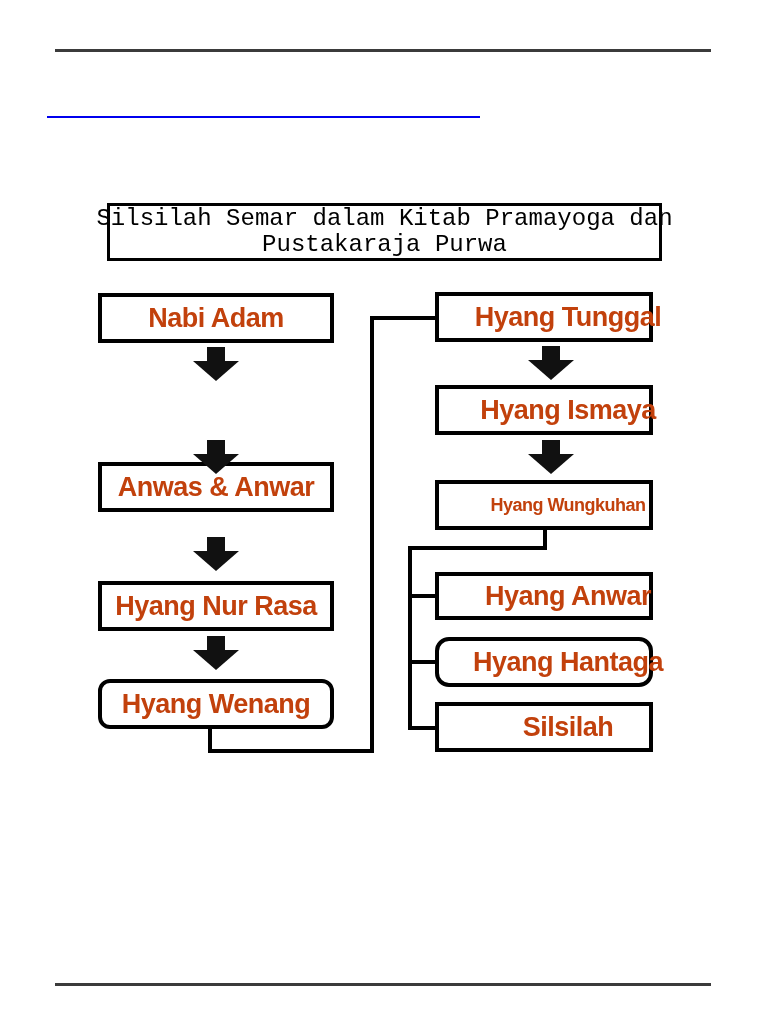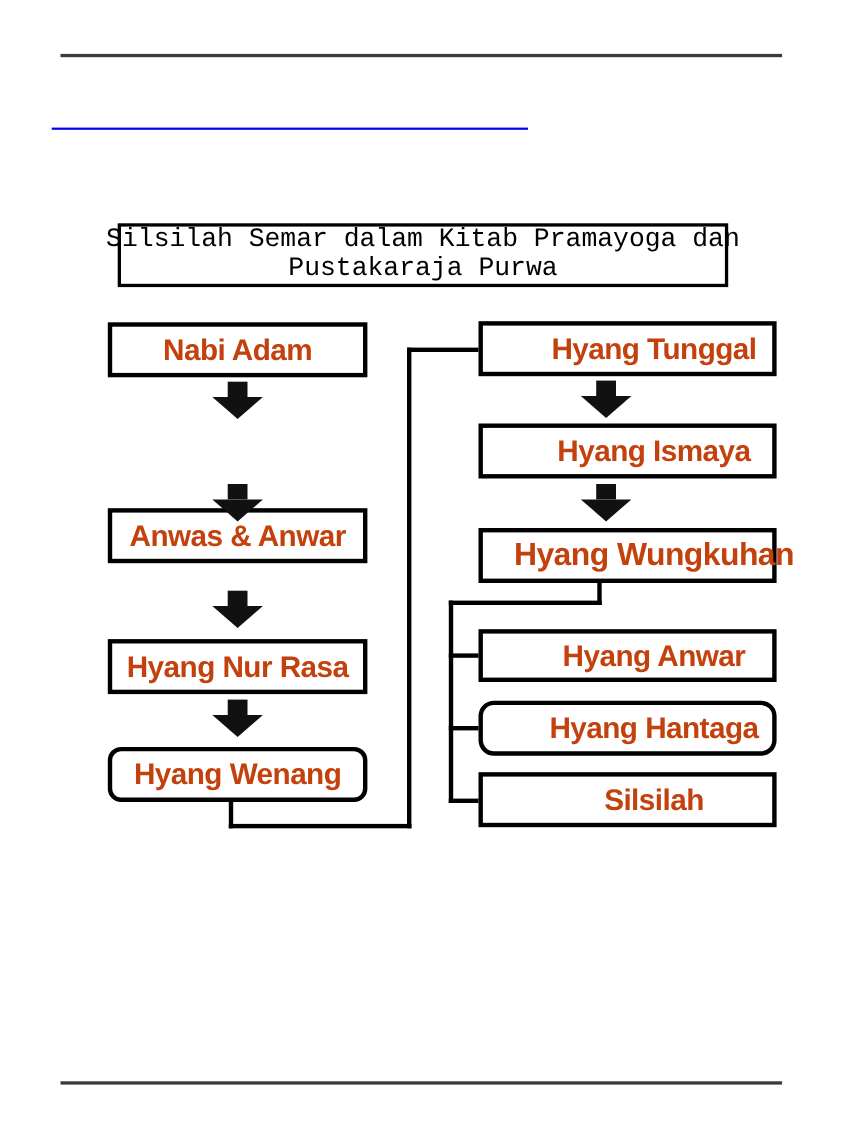--- a/index.html
+++ b/index.html
@@ -35,26 +35,26 @@
   }
 
   .box {
     position: absolute;
     border: 4px solid #000000;
     background: #ffffff;
     display: flex; align-items: center; justify-content: center;
     box-sizing: border-box;
   }
   .box.lcol { left: 98px;  width: 236px; height: 50px; }
-  .box.rcol { left: 435px; width: 271px; height: 50px; padding-left: 48px; }
+  .box.rcol { left: 435px; width: 218px; height: 50px; padding-left: 48px; }
   .box-label {
     font-weight: bold; font-size: 27px; color: #c2410c;
     white-space: nowrap; letter-spacing: -0.5px;
   }
-  .box-label.small { font-size: 29px; }
+  .box-label.small { font-size: 18px; }
 
   .arrow {
     position: absolute; width: 46px;
     display: flex; flex-direction: column; align-items: center;
   }
   .arrow-stem { width: 18px; height: 14px; background: #111111; }
   .arrow-head {
     width: 0; height: 0;
     border-left: 23px solid transparent;
     border-right: 23px solid transparent;

